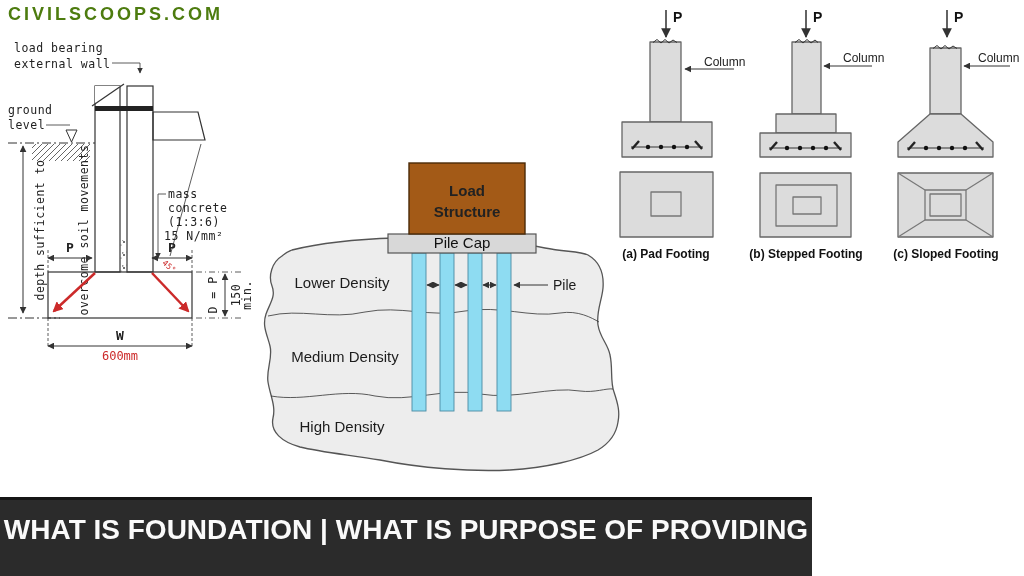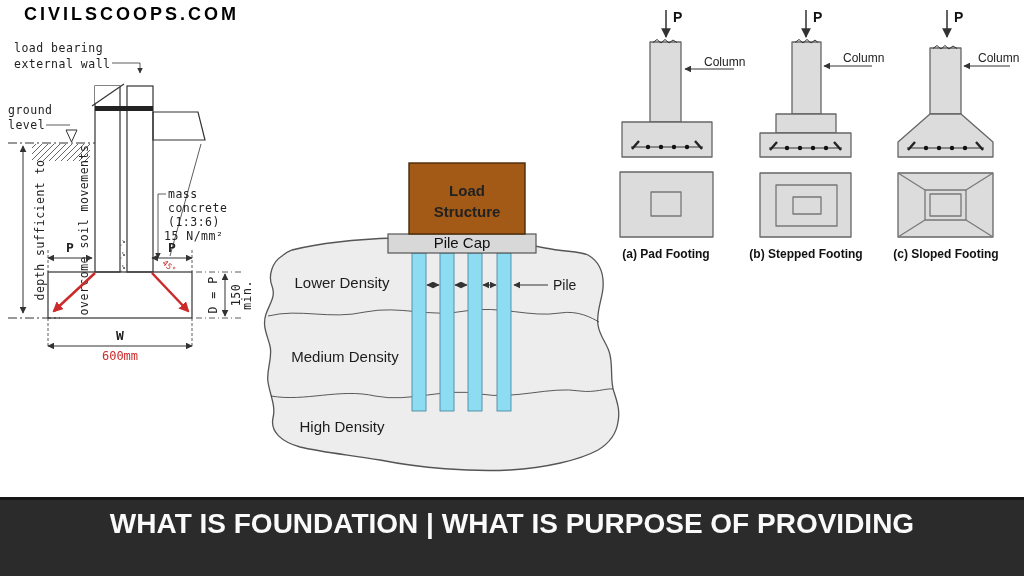--- a/index.html
+++ b/index.html
@@ -1,38 +1,38 @@
 <!DOCTYPE html>
 <html><head>
 <meta charset="utf-8">
 <style>
   html,body{margin:0;padding:0;background:#fff;}
   #stage{position:relative;width:1024px;height:576px;background:#ffffff;overflow:hidden;
          font-family:"Liberation Sans",sans-serif;}
-  #watermark{position:absolute;left:24px;top:4px;font-size:18px;font-weight:600;
-             letter-spacing:3px;color:#000000;}
+  #watermark{position:absolute;left:8px;top:4px;font-size:18px;font-weight:600;
+             letter-spacing:3px;color:#4d7c0f;}
   #art{position:absolute;left:0;top:0;}
   svg text{fill:#222;}
   .hand{font-family:"DejaVu Sans Mono",monospace;font-size:11.5px;letter-spacing:.5px;}
   .hand-dim{font-family:"DejaVu Sans Mono",monospace;font-size:13px;font-weight:bold;}
   .red-text{fill:#cc2a2a;font-family:"DejaVu Sans Mono",monospace;}
   .soil-label{font-size:15px;fill:#1c1c1c;}
   .cap-label{font-size:15px;fill:#111;}
   .struct-label{font-size:15px;font-weight:600;}
   .pile-word{font-size:14px;fill:#1c1c1c;}
   .ft-p{font-size:14px;font-weight:600;fill:#111;}
   .ft-col{font-size:12px;fill:#222;}
   .ft-cap{font-size:12px;font-weight:bold;fill:#111;}
   .dimline{stroke:#333;stroke-width:1;fill:none;}
   .thin{stroke:#333;stroke-width:.8;fill:none;}
   .outline{stroke:#333;stroke-width:1.2;fill:none;}
   .gray-outline{stroke:#666;stroke-width:1.3;}
-  #banner{position:absolute;left:0;top:497px;width:1024px;height:79px;background:#2b2b2b;
+  #banner{position:absolute;left:0;top:497px;width:812px;height:79px;background:#2b2b2b;
           border-top:3px solid #161616;box-sizing:border-box;text-align:center;
-          color:#fafafa;font-weight:bold;font-size:28px;line-height:29px;padding-top:9px;}
+          color:#fafafa;font-weight:bold;font-size:28px;line-height:29px;padding-top:15px;}
 </style>
 </head>
 <body>
 
 <div id="stage">
 
   <div id="watermark">CIVILSCOOPS.COM</div>
 
   <svg id="art" width="1024" height="497" viewBox="0 0 1024 497">
     <defs>

